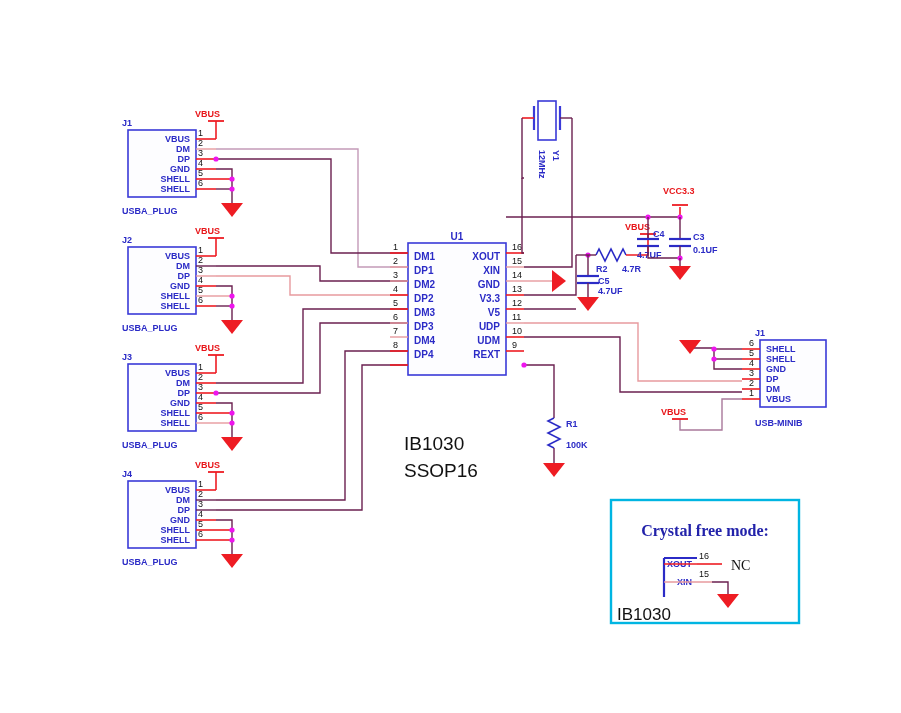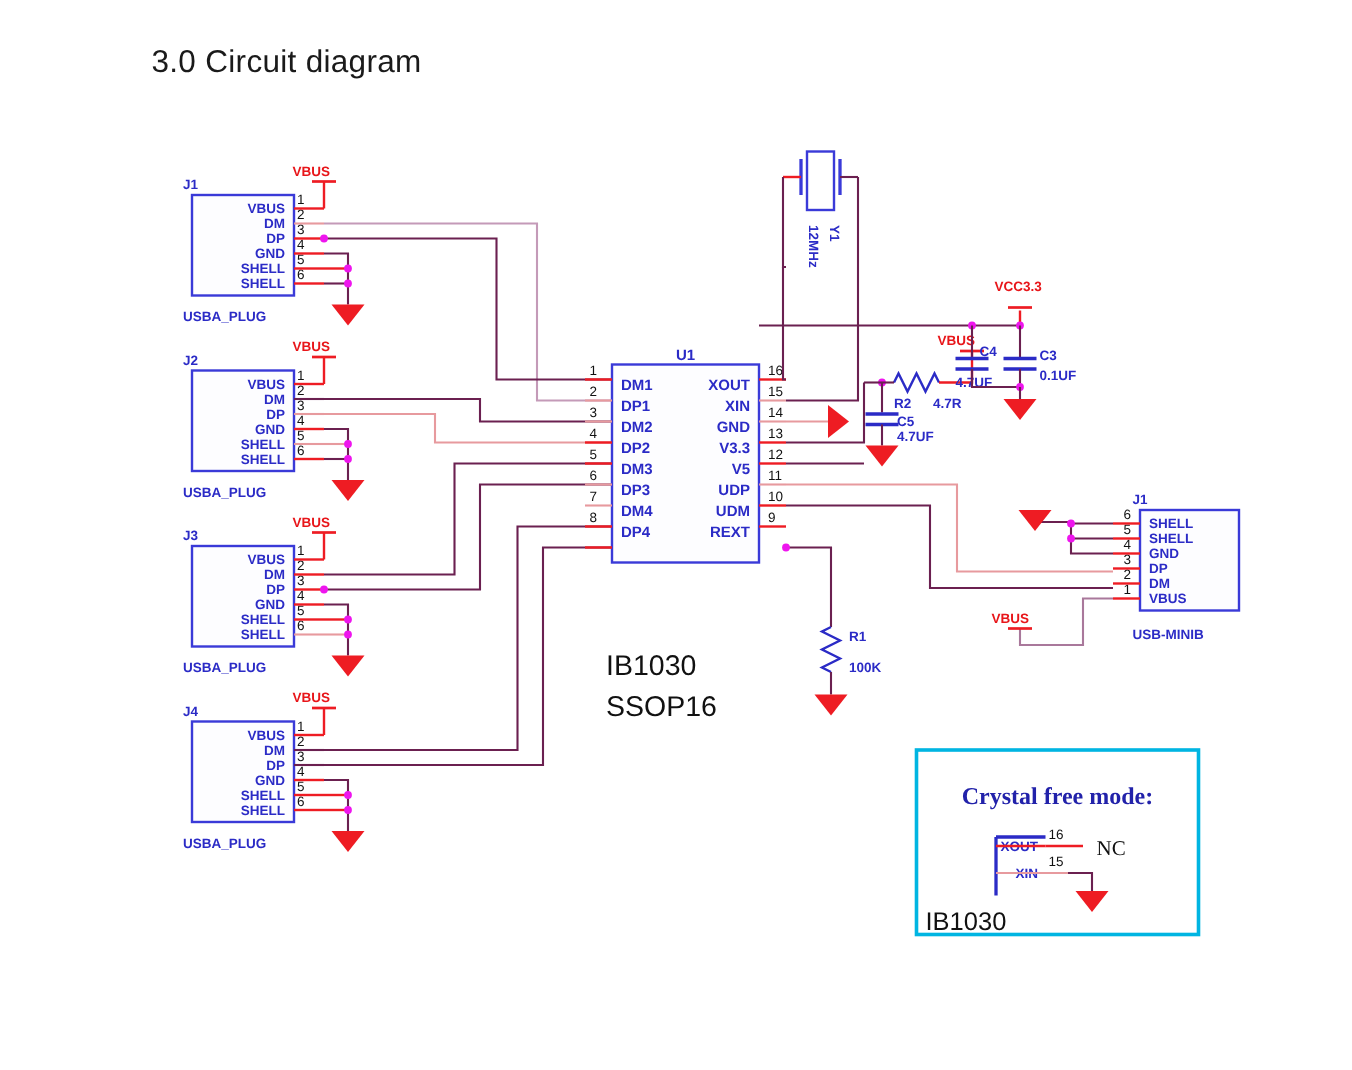--- a/index.html
+++ b/index.html
@@ -46,21 +46,20 @@
   .res-zig{stroke:#2b2bc6;stroke-width:1.6;fill:none;}
   .xtal-body{fill:#ffffff;stroke:#3a3ad8;stroke-width:1.6;}
   .xtal-plate{stroke:#3a3ad8;stroke-width:2.2;fill:none;}
   .note-box{fill:#ffffff;stroke:#00b5e2;stroke-width:2.4;}
 </style>
 </head>
 <body>
 
 <div class="canvas">
 
-  <div class="page-title">3.0 Circuit diagram</div>
 
   <svg class="sch" viewBox="0 0 901 713" xmlns="http://www.w3.org/2000/svg">
     <defs>
       <g id="gndsym">
         <polygon class="gnd-tri" points="-11,0 11,0 0,14"></polygon>
       </g>
       <g id="vbussym">
         <line x1="-8" y1="0" x2="8" y2="0" stroke="#ee1c23" stroke-width="1.8"></line>
       </g>
     </defs>

